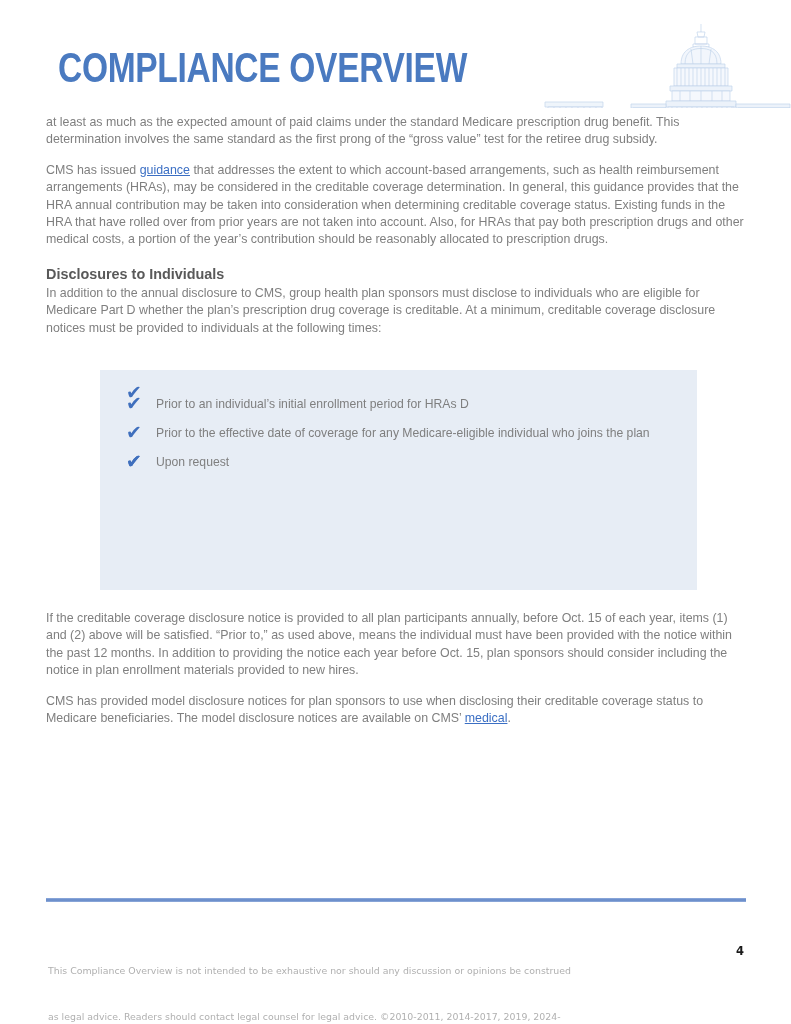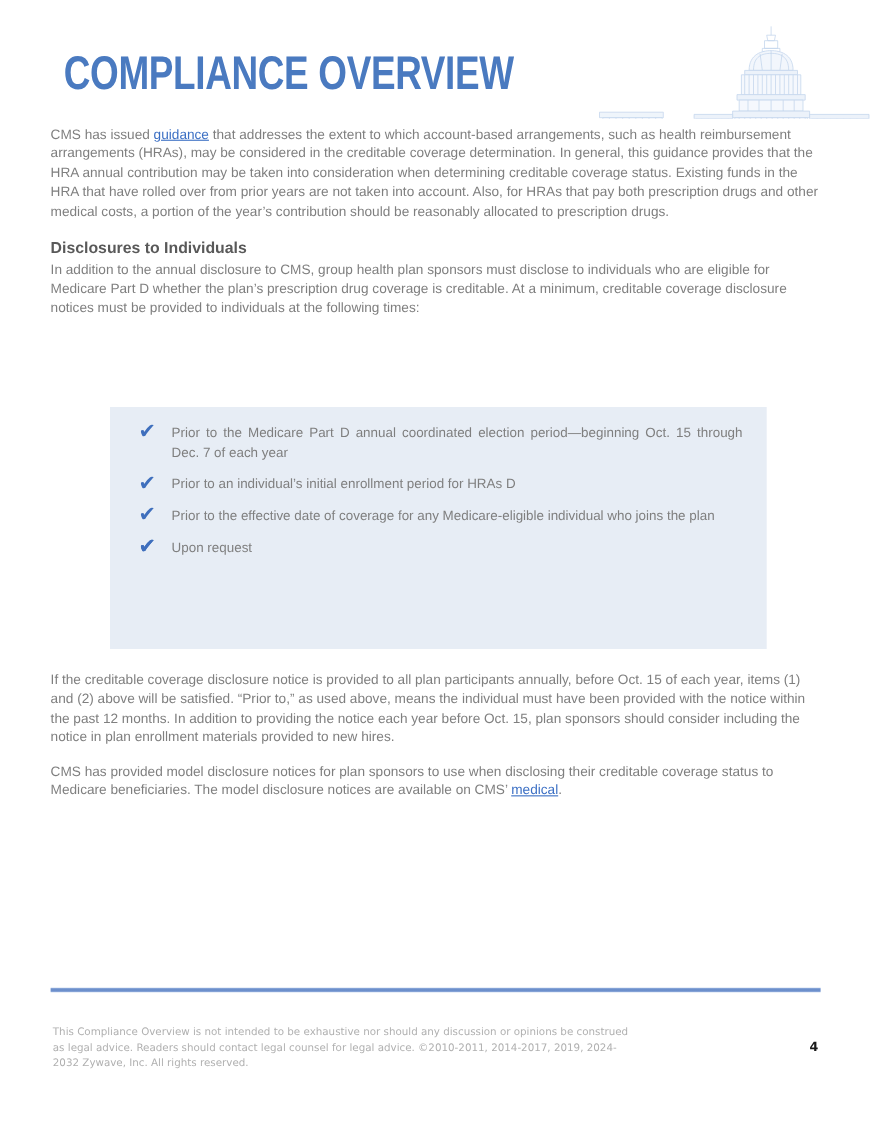--- a/index.html
+++ b/index.html
@@ -137,21 +137,21 @@
   .footer-text {
     position: absolute;
     left: 48px;
     top: 932px;
     width: 600px;
     font-family: "DejaVu Sans", sans-serif;
     font-size: 9.4px;
     line-height: 14px;
     color: #b0b0b0;
   }
-  .footer-text div { white-space: nowrap; }
+  .footer-text div { white-space: nowrap; margin-top: 32px; }
   .page-number {
     position: absolute;
     left: 722px;
     top: 944px;
     width: 36px;
     text-align: center;
     font-family: "DejaVu Sans", sans-serif;
     font-size: 11.5px;
     font-weight: bold;
     color: #1a1a1a;
@@ -256,32 +256,32 @@
       </g>
     </svg>
   </div>
 
   <div class="page-title">Compliance Overview</div>
   <div class="header-rule"></div>
 </div>
 
 <div class="content">
 
+  <p class="body">at least as much as the expected amount of paid claims under the standard Medicare prescription drug benefit. This determination involves the same standard as the first prong of the “gross value” test for the retiree drug subsidy.</p>
 
   <p class="body"><span>CMS has issued </span><a class="doclink" href="#">guidance</a><span> that addresses the extent to which account-based arrangements, such as health reimbursement arrangements (HRAs), may be considered in the creditable coverage determination. In general, this guidance provides that the HRA annual contribution may be taken into consideration when determining creditable coverage status. Existing funds in the HRA that have rolled over from prior years are not taken into account. Also, for HRAs that pay both prescription drugs and other medical costs, a portion of the year’s contribution should be reasonably allocated to prescription drugs.</span></p>
 
   <h2 class="section-heading">Disclosures to Individuals</h2>
 
   <p class="body tight">In addition to the annual disclosure to CMS, group health plan sponsors must disclose to individuals who are eligible for Medicare Part D whether the plan’s prescription drug coverage is creditable. At a minimum, creditable coverage disclosure notices must be provided to individuals at the following times:</p>
 </div>
 
 <div class="callout">
   <div class="callout-item">
     <span class="check-icon">✔</span>
-    <span>Prior to the Medicare Part D annual coordinated election period—beginning Oct. 15 through Dec. 7 of each year</span>
   </div>
   <div class="callout-item">
     <span class="check-icon">✔</span>
     <span>Prior to an individual’s initial enrollment period for HRAs D</span>
   </div>
   <div class="callout-item">
     <span class="check-icon">✔</span>
     <span>Prior to the effective date of coverage for any Medicare-eligible individual who joins the plan</span>
   </div>
   <div class="callout-item">

